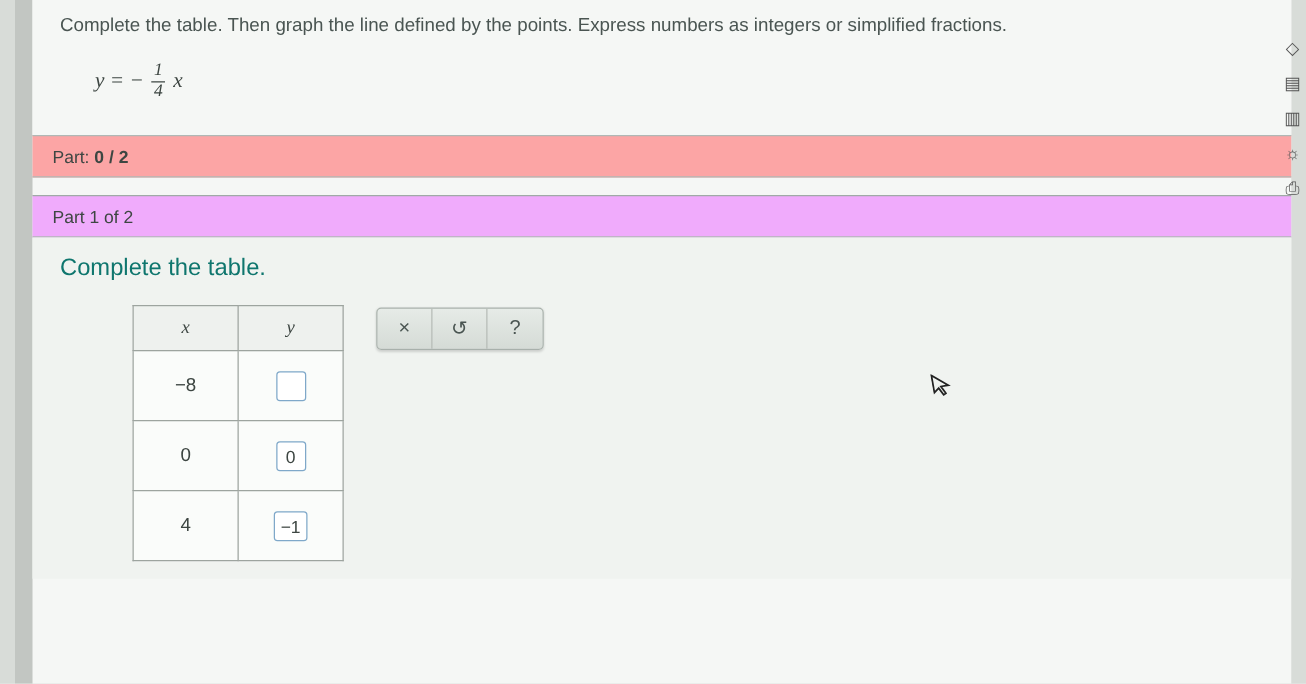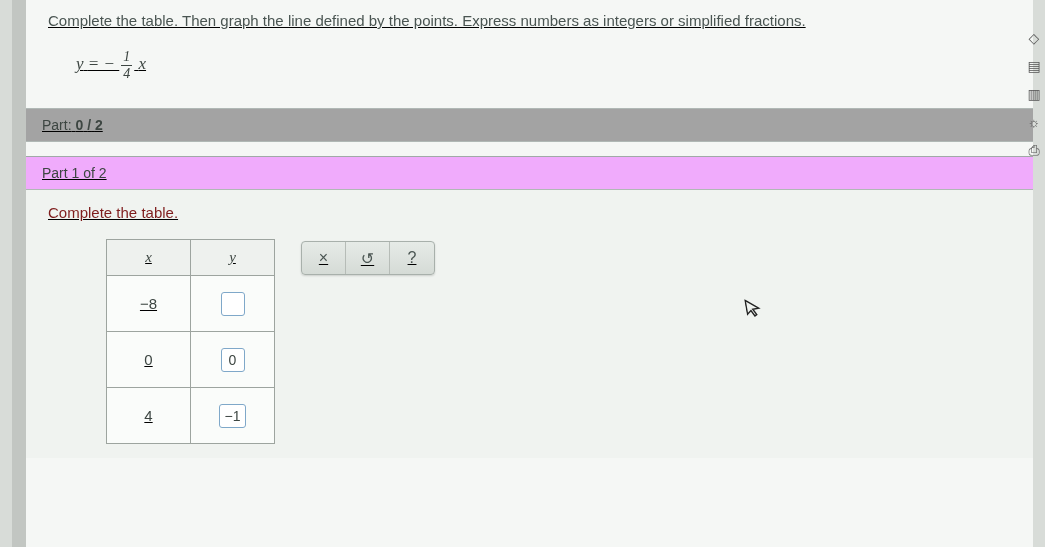--- a/index.html
+++ b/index.html
@@ -10,21 +10,20 @@
     background: #d8dcd8;
     overflow: hidden;
     position: relative;
   }
   .page {
     margin: 0 12px;
     background: #f5f7f5;
     height: 547px;
     position: relative;
     border-left: 14px solid #c2c6c2;
-    text-decoration: underline;
   }
   .section-top {
     padding: 12px 22px 18px 22px;
     background: #f5f7f5;
   }
   .instructions {
     color: #4a5552;
     font-size: 15px;
     margin-bottom: 12px;
   }
@@ -38,39 +37,39 @@
   .fraction {
     display: inline-block;
     vertical-align: middle;
     text-align: center;
     font-size: 14px;
     margin: 0 2px;
   }
   .fraction .num { display: block; border-bottom: 1px solid #3d4642; padding: 0 2px; }
   .fraction .den { display: block; padding: 0 2px; }
   .part-bar {
-    background: #a3a3a3;
+    background: #fca5a5;
     padding: 8px 16px;
     color: #3d4642;
     font-size: 14px;
     border-top: 1px solid #b0b8b5;
     border-bottom: 1px solid #b0b8b5;
   }
   .part-bar.darker {
     background: #f0abfc;
     margin-top: 14px;
     border-top: 1px solid #a0aaa7;
   }
   .part-content {
     padding: 14px 22px;
     background: #f0f3f0;
   }
   .subinstruction {
-    color: #7f1d1d;
-    font-size: 15px;
+    color: #0f766e;
+    font-size: 19px;
     margin-bottom: 18px;
   }
   .table-area {
     display: flex;
     align-items: flex-start;
     gap: 26px;
     padding-left: 58px;
   }
   table.data-table {
     border-collapse: collapse;

